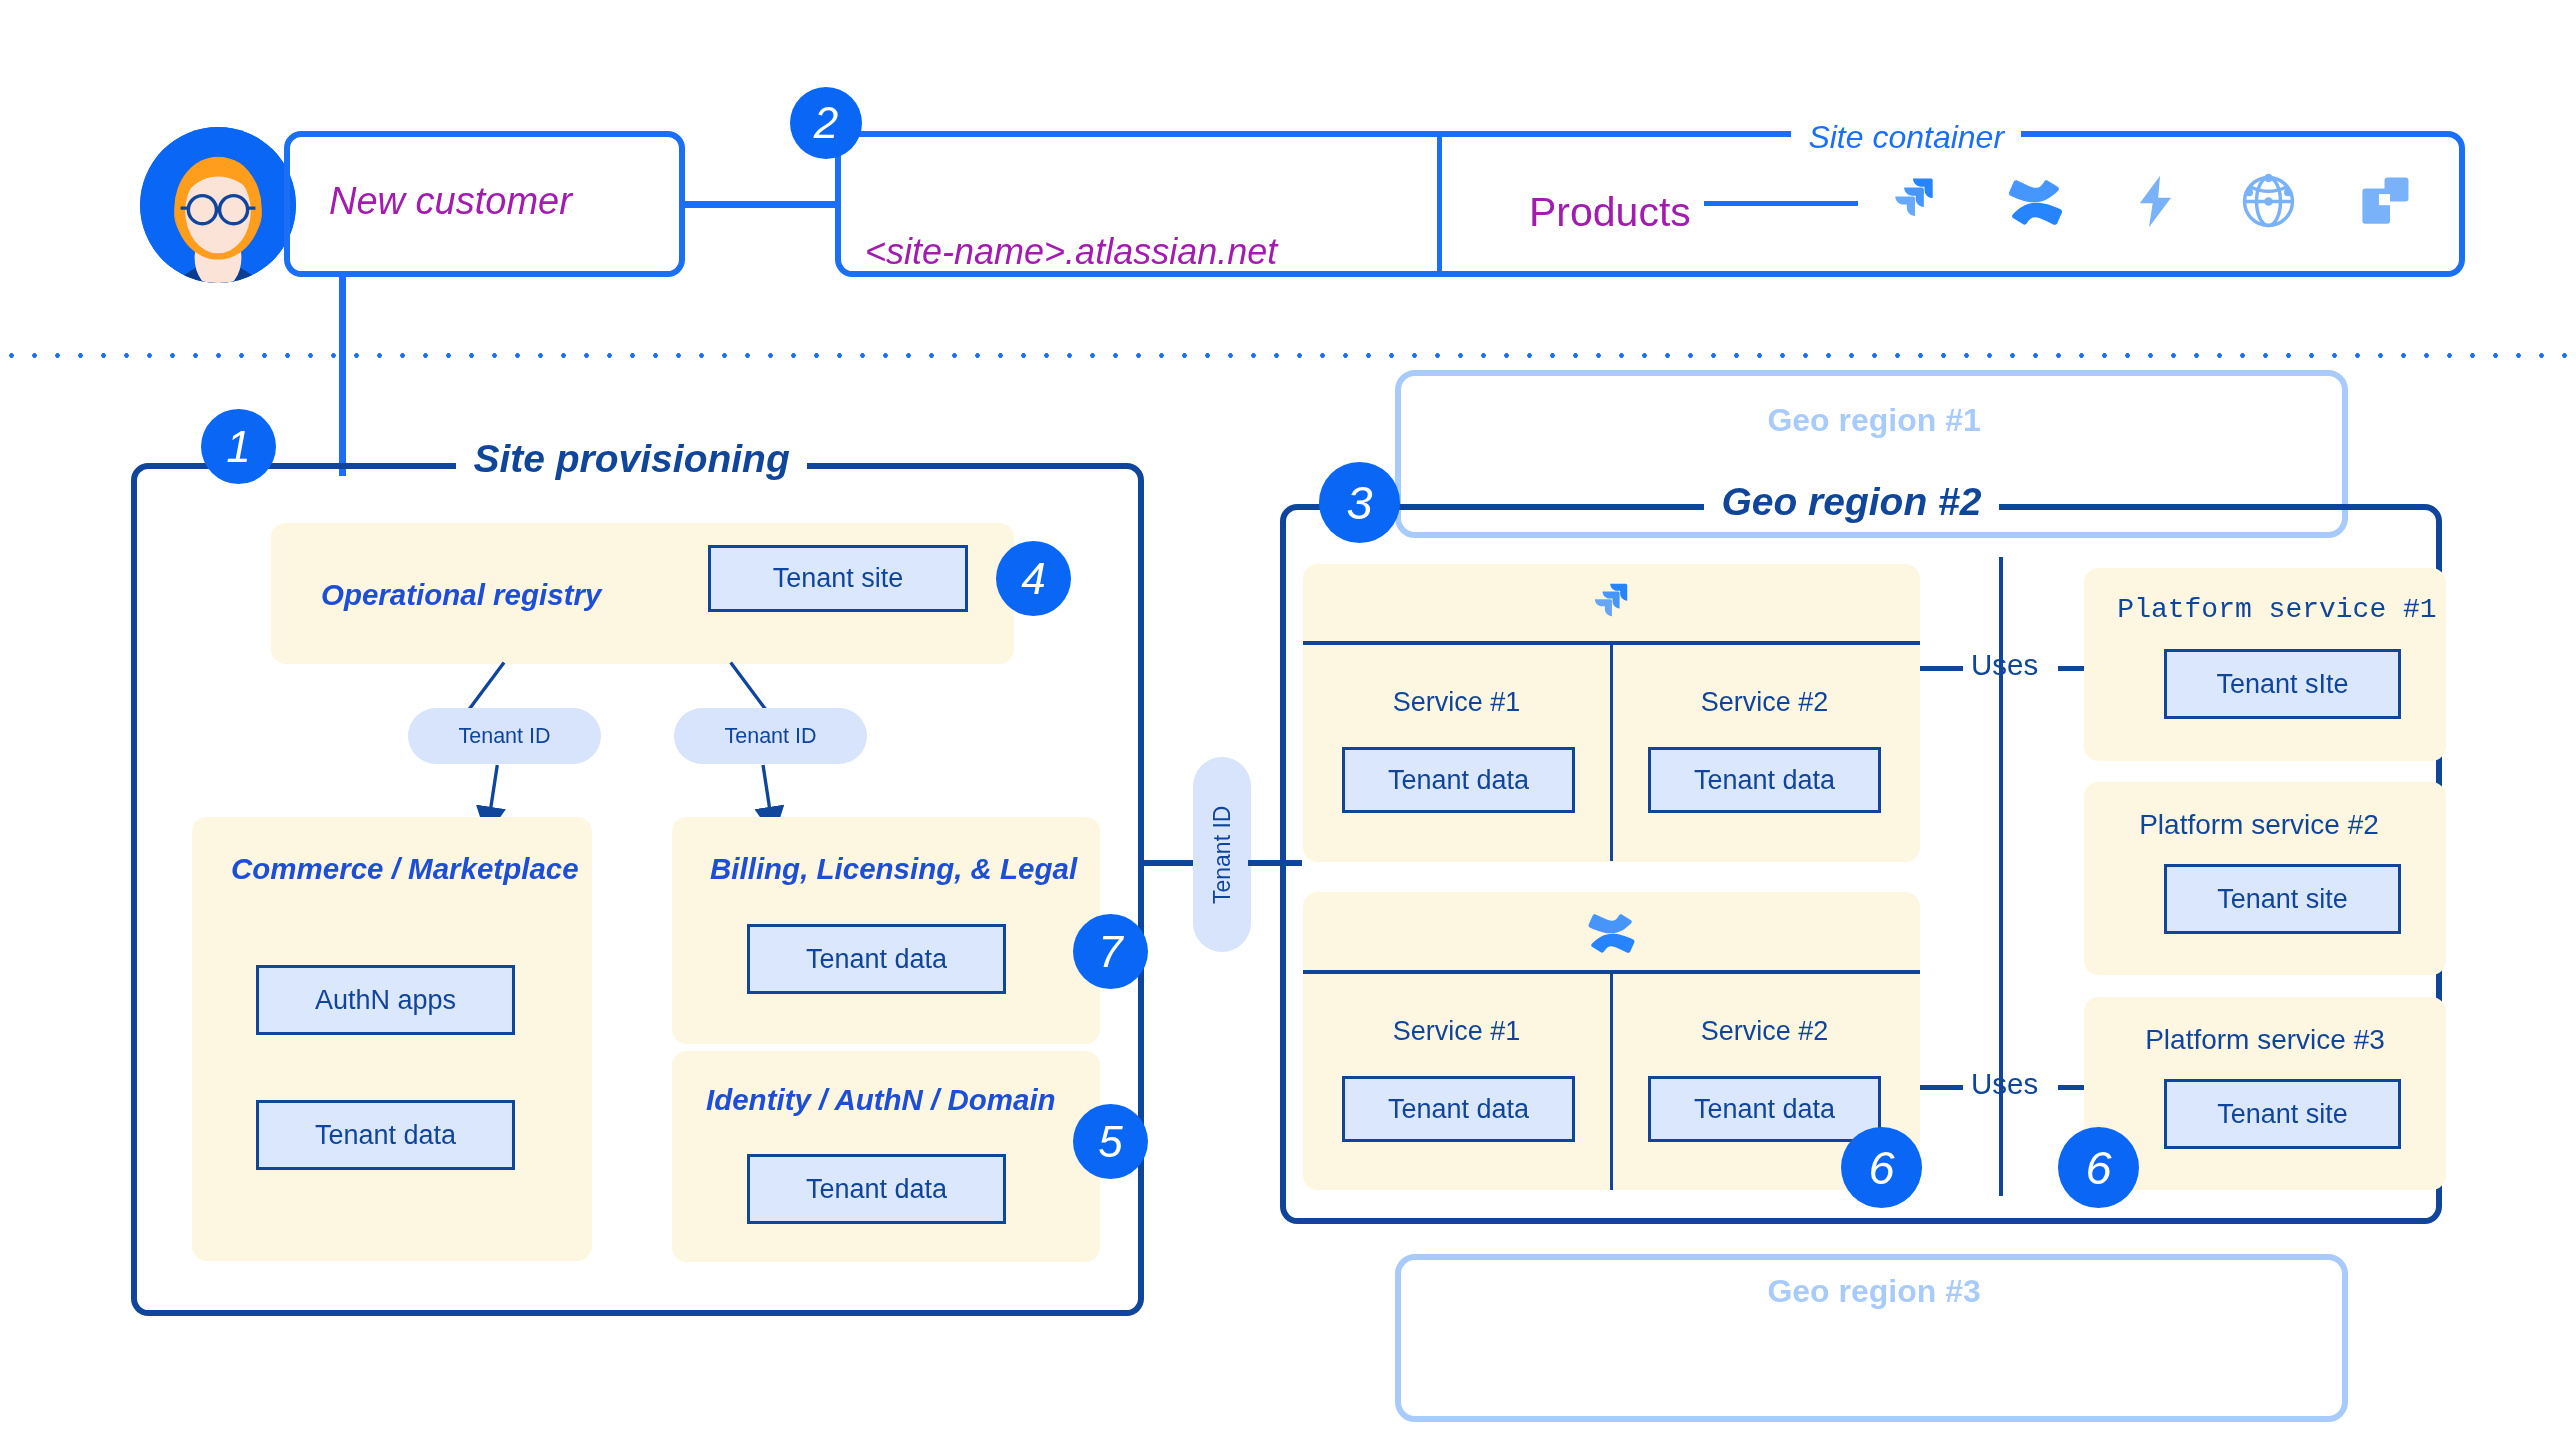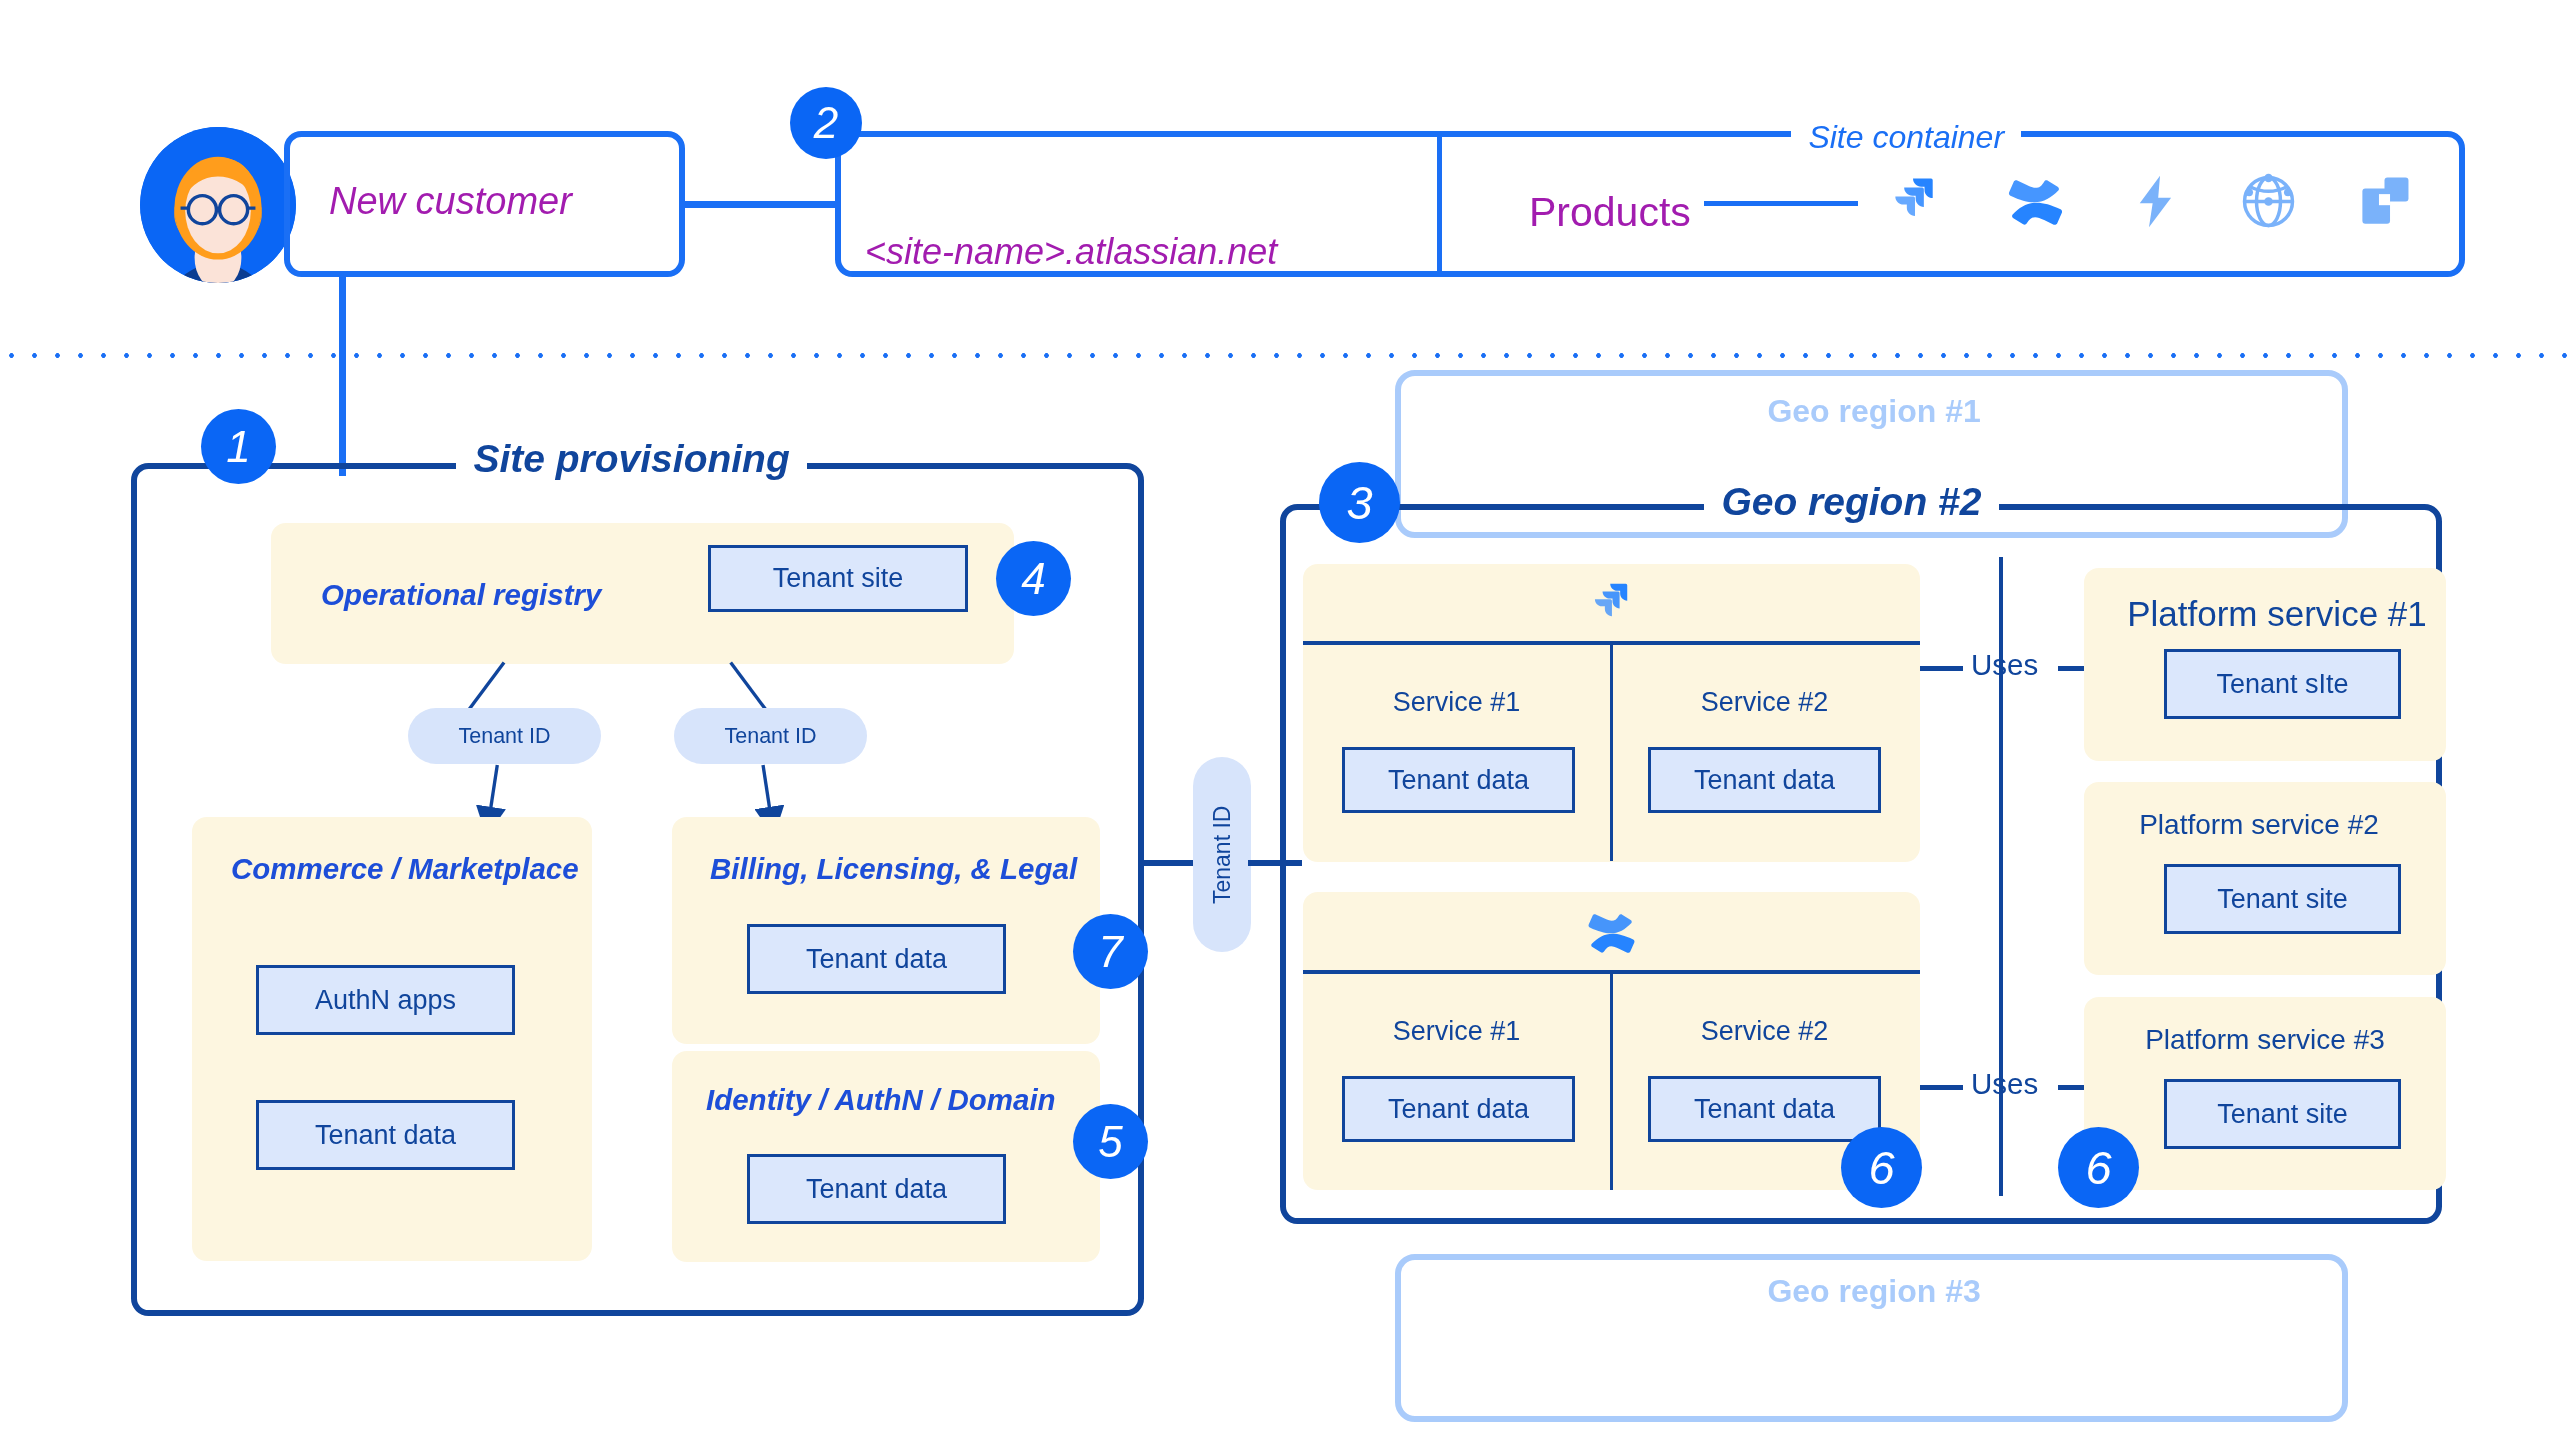--- a/index.html
+++ b/index.html
@@ -143,21 +143,21 @@
     <rect x="13" y="12" width="6" height="6" fill="#fff"></rect>
     <rect x="16" y="6" width="6" height="6" fill="#fff" opacity="0"></rect>
   </svg>
 </div>
 
 <div class="badge" style="left:790px;top:87px;width:72px;height:72px;font-size:44px;">2</div>
 
 <div class="dotted" style="top:352px;"></div>
 
 <div class="rbox ghost" style="left:1395px;top:370px;width:953px;height:168px;"></div>
-<div class="boxlabel ghost" style="left:1750px;top:395px;background:transparent;">Geo region #1</div>
+<div class="boxlabel ghost" style="left:1750px;top:404px;background:transparent;">Geo region #1</div>
 
 <div class="rbox navy" style="left:131px;top:463px;width:1013px;height:853px;"></div>
 <div class="boxlabel navy" style="left:456px;top:439px;">Site provisioning</div>
 <div class="badge" style="left:201px;top:409px;width:75px;height:75px;font-size:44px;">1</div>
 
 <div class="cream" style="left:271px;top:523px;width:743px;height:141px;"></div>
 <div class="cream-title" style="left:321px;top:578px;">Operational registry</div>
 <div class="tbox" style="left:708px;top:545px;width:260px;height:67px;">Tenant site</div>
 <div class="badge" style="left:996px;top:541px;width:75px;height:75px;font-size:44px;">4</div>
 
@@ -237,21 +237,21 @@
 <div class="txt navy" style="left:1971px;top:648px;font-size:29.5px;">Uses</div>
 <div class="ln navy" style="left:2058px;top:666px;width:98px;height:4.7px;"></div>
 <div class="arrowhead" style="left:2155px;top:657px;"></div>
 
 <div class="ln navy" style="left:1920px;top:1085px;width:43px;height:4.7px;"></div>
 <div class="txt navy" style="left:1971px;top:1067px;font-size:29.5px;">Uses</div>
 <div class="ln navy" style="left:2058px;top:1085px;width:98px;height:4.7px;"></div>
 <div class="arrowhead" style="left:2155px;top:1077px;"></div>
 
 <div class="cream" style="left:2084px;top:568px;width:362px;height:193px;"></div>
-<div class="svc-label" style="left:2084px;top:594px;width:386px;font-size:35px;">Platform service #1</div>
+<div class="svc-label" style="left:2084px;top:594px;width:386px;font-size:28px;font-family:Liberation Mono, monospace;">Platform service #1</div>
 <div class="tbox" style="left:2164px;top:649px;width:237px;height:70px;">Tenant sIte</div>
 
 <div class="cream" style="left:2084px;top:782px;width:362px;height:193px;"></div>
 <div class="svc-label" style="left:2084px;top:809px;width:350px;font-size:28px;">Platform service #2</div>
 <div class="tbox" style="left:2164px;top:864px;width:237px;height:70px;">Tenant site</div>
 
 <div class="cream" style="left:2084px;top:997px;width:362px;height:193px;"></div>
 <div class="svc-label" style="left:2084px;top:1024px;width:362px;font-size:28px;">Platform service #3</div>
 <div class="tbox" style="left:2164px;top:1079px;width:237px;height:70px;">Tenant site</div>
 

